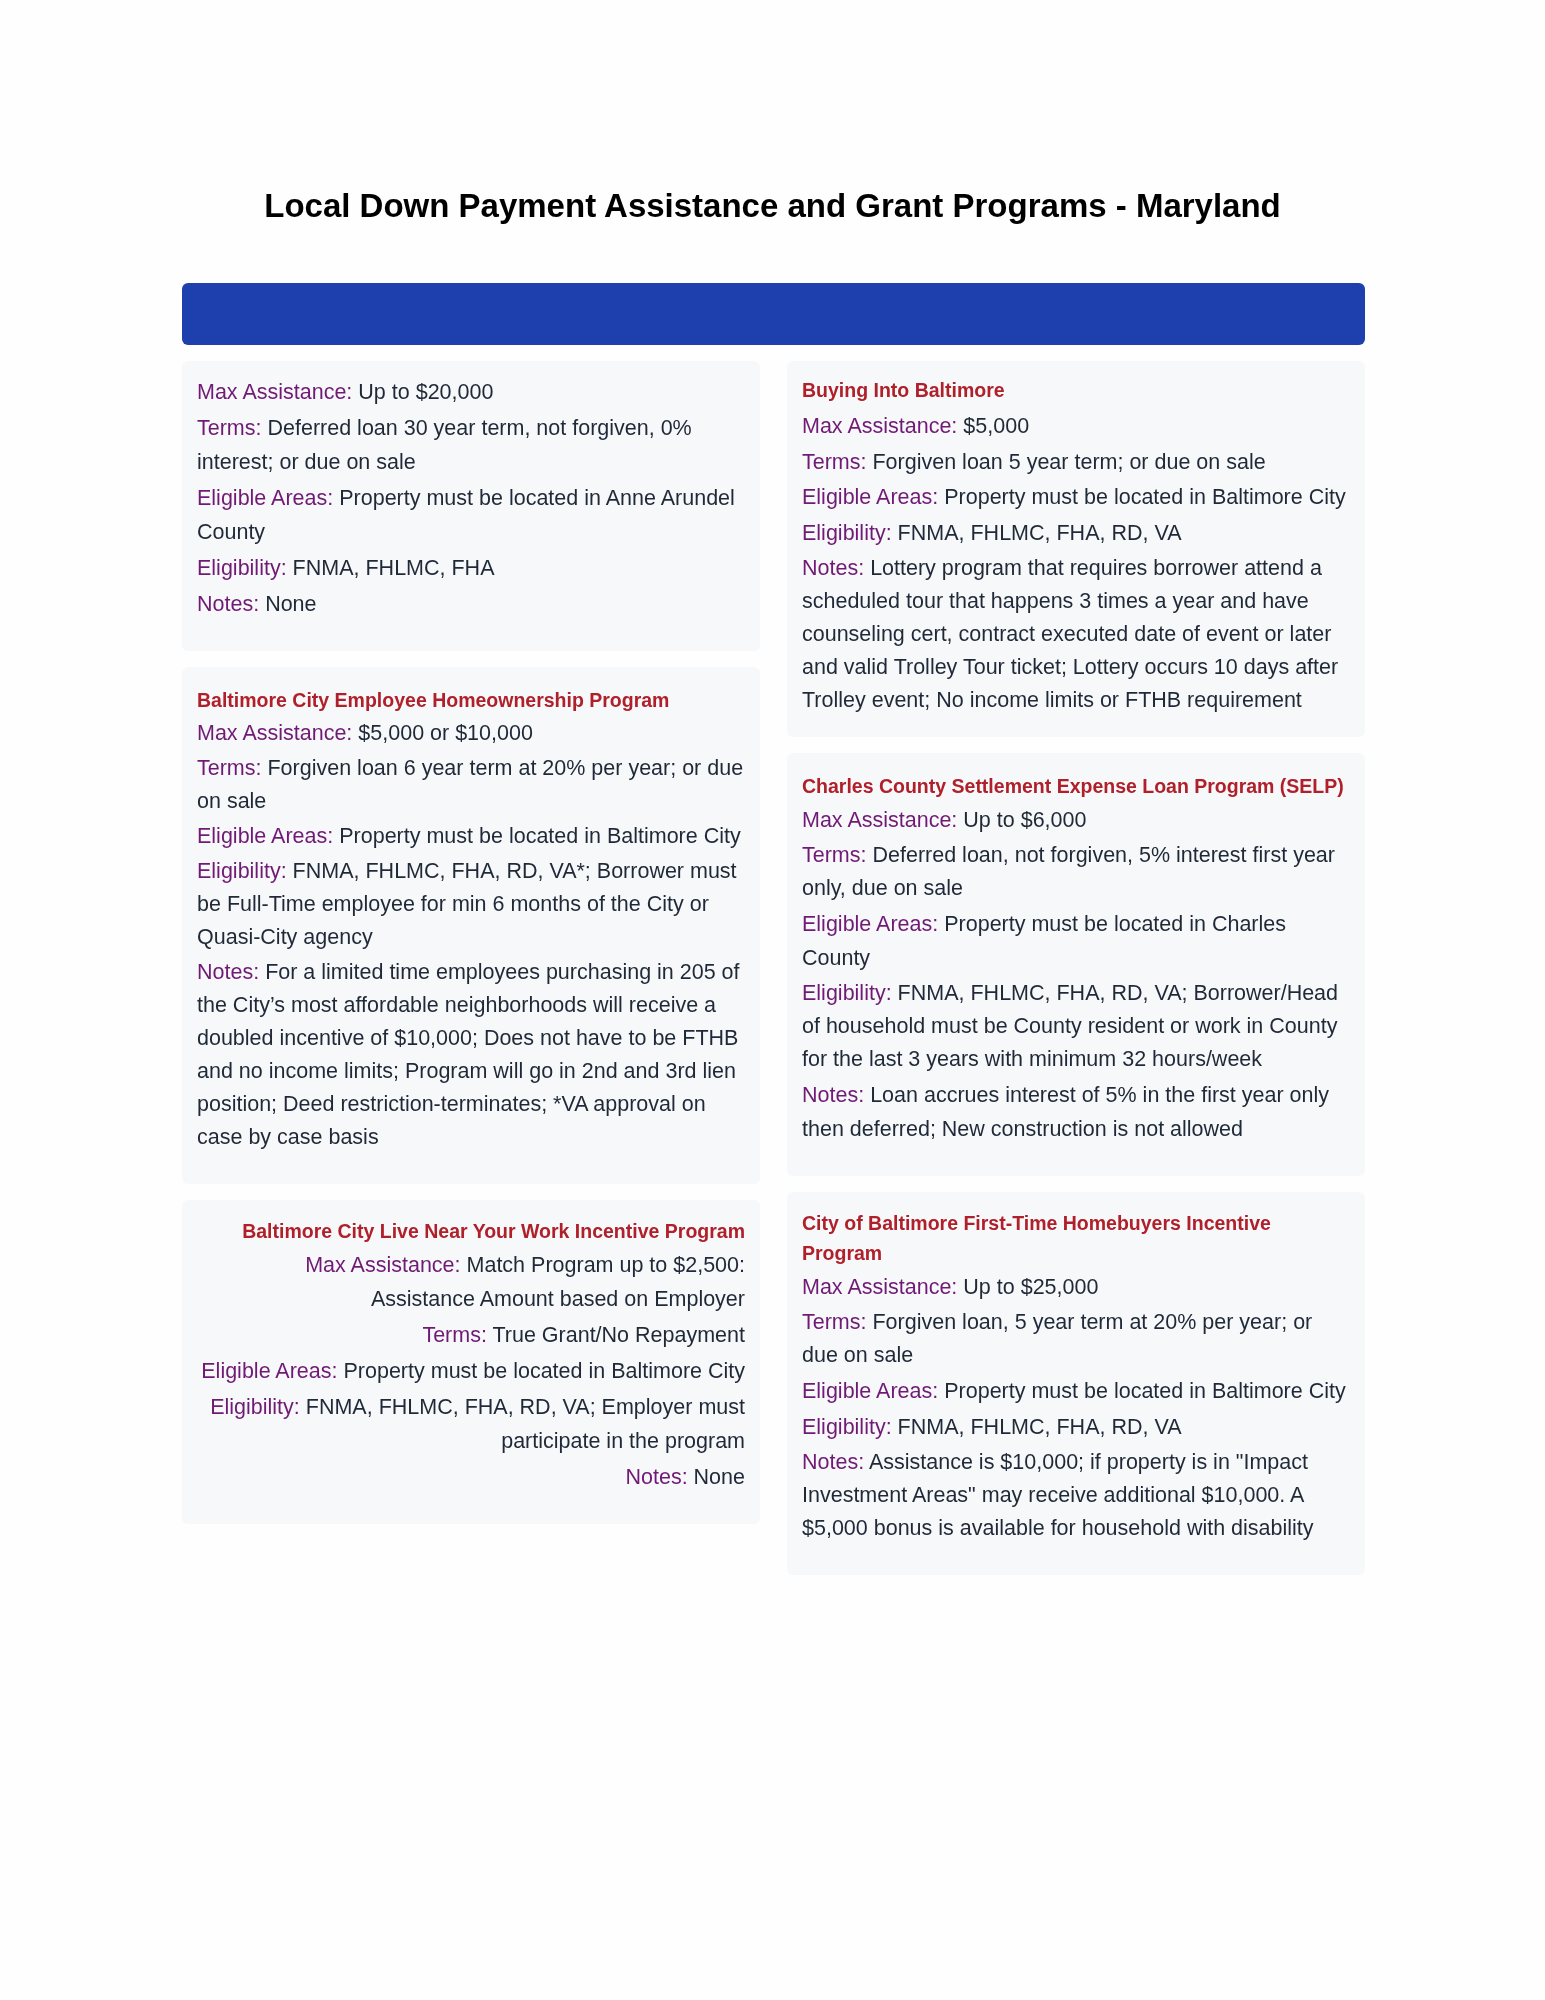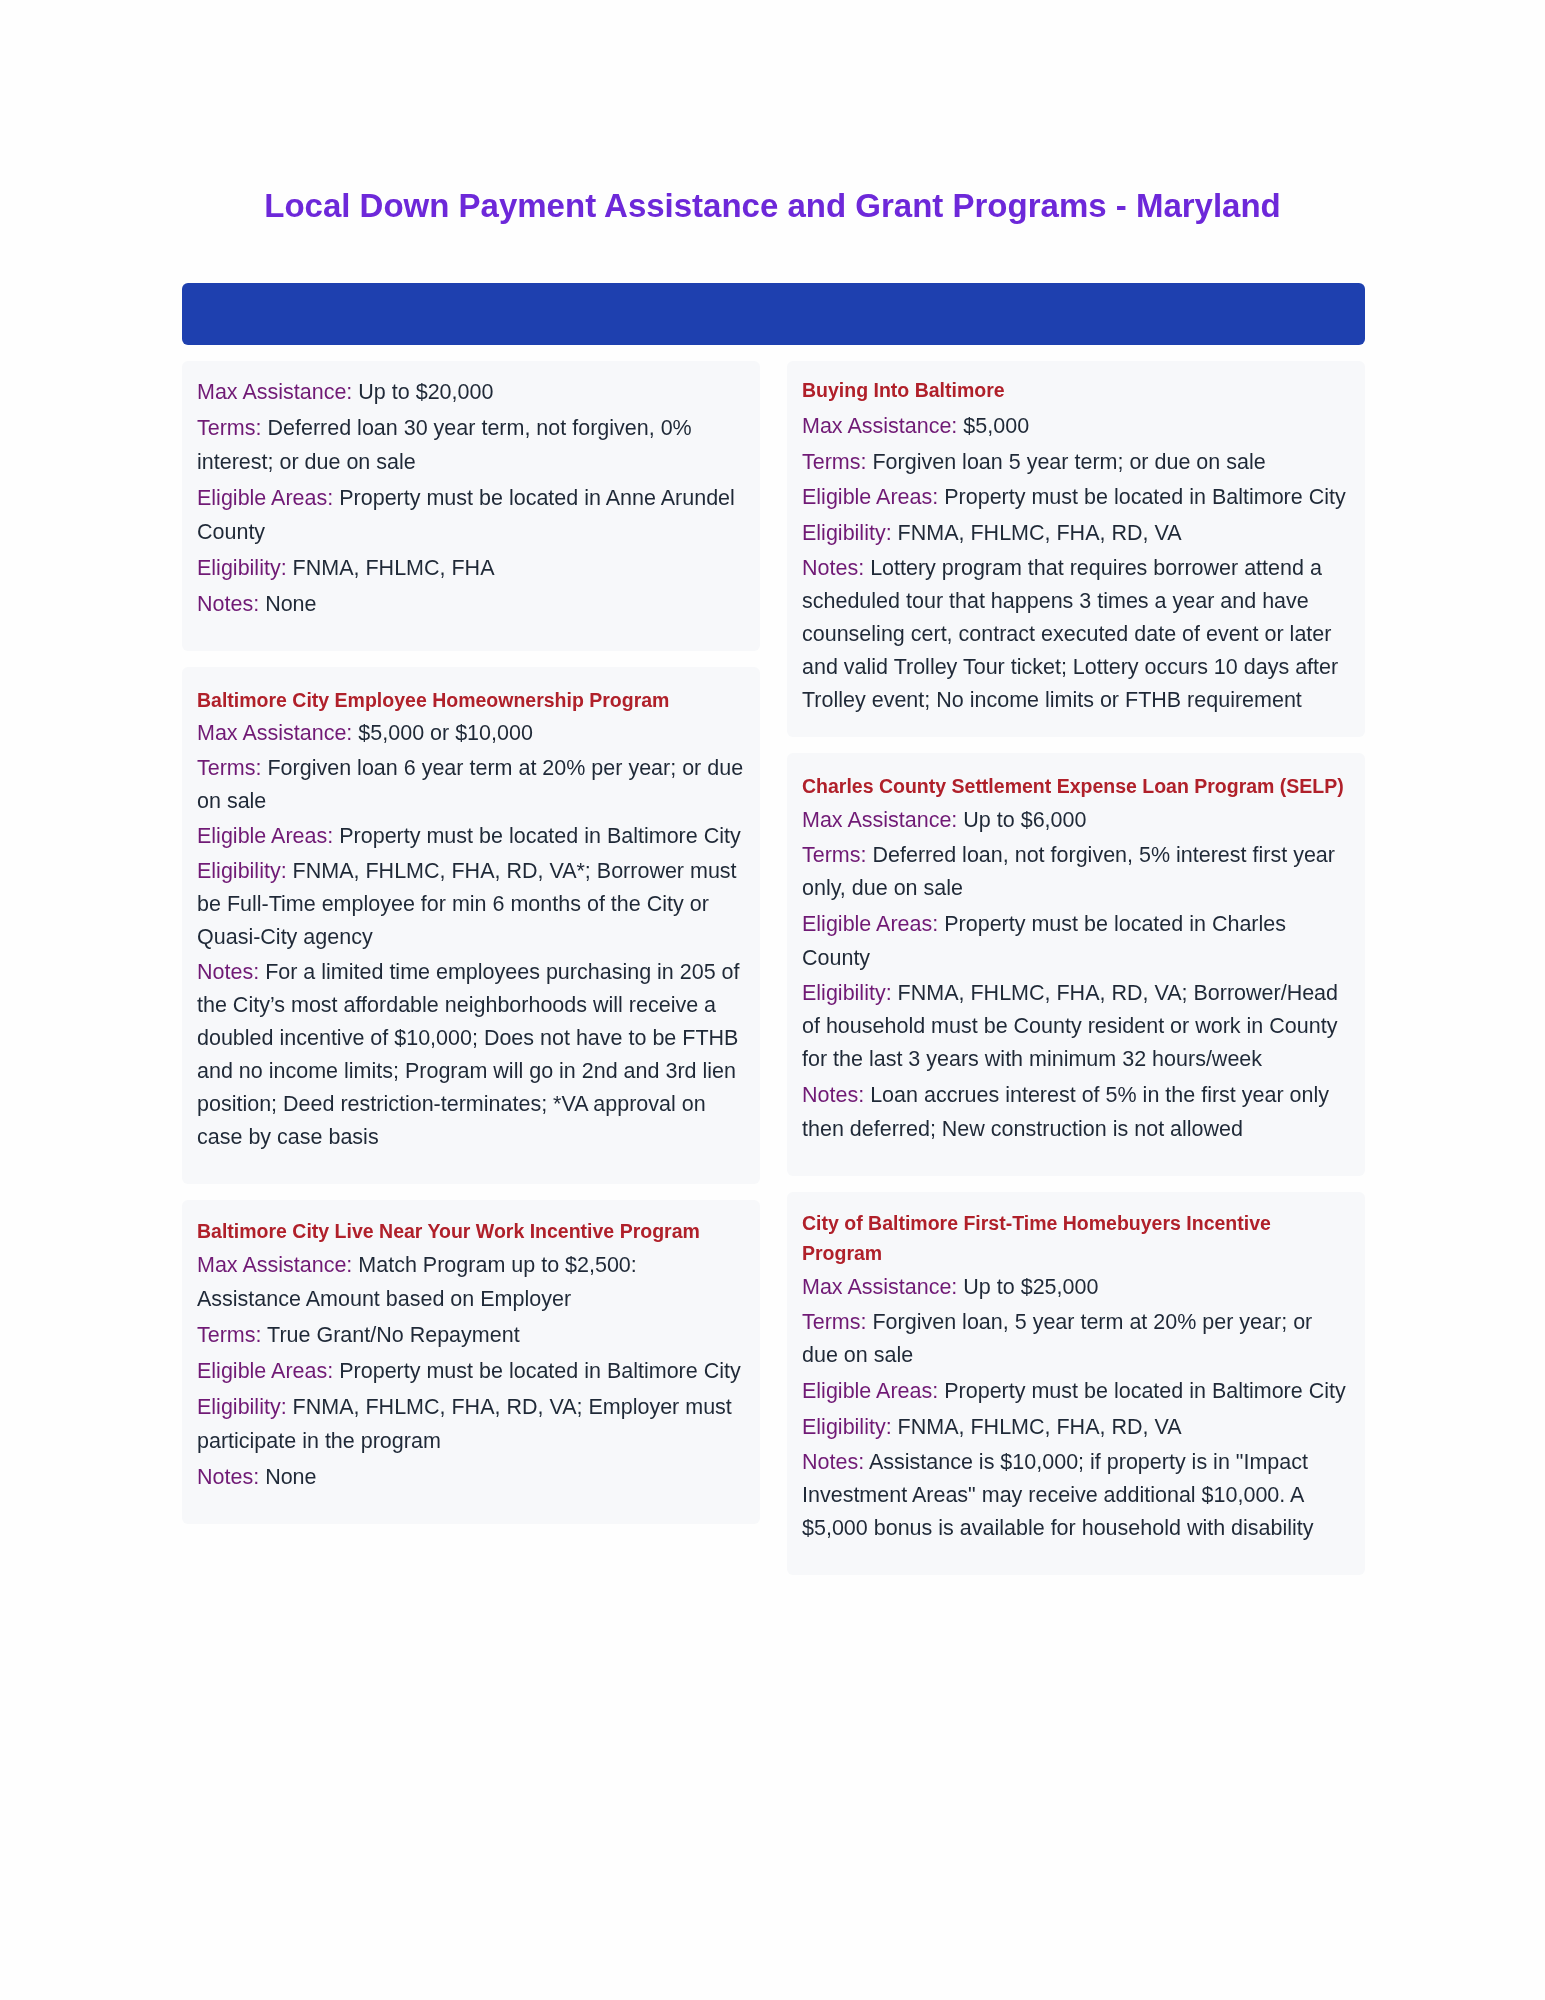--- a/index.html
+++ b/index.html
@@ -16,21 +16,21 @@
       height: 2000px;
     }
     .title {
       position: absolute;
       top: 183px;
       left: 0;
       width: 1545px;
       text-align: center;
       font-size: 33px;
       font-weight: bold;
-      color: #6d28d9;
+      color: #000000;
       line-height: 46px;
     }
     .banner {
       position: absolute;
       top: 283px;
       left: 182px;
       width: 1183px;
       height: 62px;
       background: #1e40af;
       border-radius: 6px;
@@ -86,21 +86,21 @@
 
     <div class="card" style="padding-top:18px;">
       <div class="card-title">Baltimore City Employee Homeownership Program</div>
       <div class="field tight"><span class="label">Max Assistance:</span> <span>$5,000 or $10,000</span></div>
       <div class="field tight"><span class="label">Terms:</span> <span>Forgiven loan 6 year term at 20% per year; or due on sale</span></div>
       <div class="field tight"><span class="label">Eligible Areas:</span> <span>Property must be located in Baltimore City</span></div>
       <div class="field tight"><span class="label">Eligibility:</span> <span>FNMA, FHLMC, FHA, RD, VA*; Borrower must be Full-Time employee for min 6 months of the City or Quasi-City agency</span></div>
       <div class="field tight"><span class="label">Notes:</span> <span>For a limited time employees purchasing in 205 of the City’s most affordable neighborhoods will receive a doubled incentive of $10,000; Does not have to be FTHB and no income limits; Program will go in 2nd and 3rd lien position; Deed restriction-terminates; *VA approval on case by case basis</span></div>
     </div>
 
-    <div class="card" style="padding-top:16px;">
+    <div class="card" style="padding-top:16px;text-align:right;">
       <div class="card-title">Baltimore City Live Near Your Work Incentive Program</div>
       <div class="field"><span class="label">Max Assistance:</span> <span>Match Program up to $2,500: Assistance Amount based on Employer</span></div>
       <div class="field"><span class="label">Terms:</span> <span>True Grant/No Repayment</span></div>
       <div class="field"><span class="label">Eligible Areas:</span> <span>Property must be located in Baltimore City</span></div>
       <div class="field"><span class="label">Eligibility:</span> <span>FNMA, FHLMC, FHA, RD, VA; Employer must participate in the program</span></div>
       <div class="field"><span class="label">Notes:</span> <span>None</span></div>
     </div>
   </div>
 
   <div class="col col-right">

